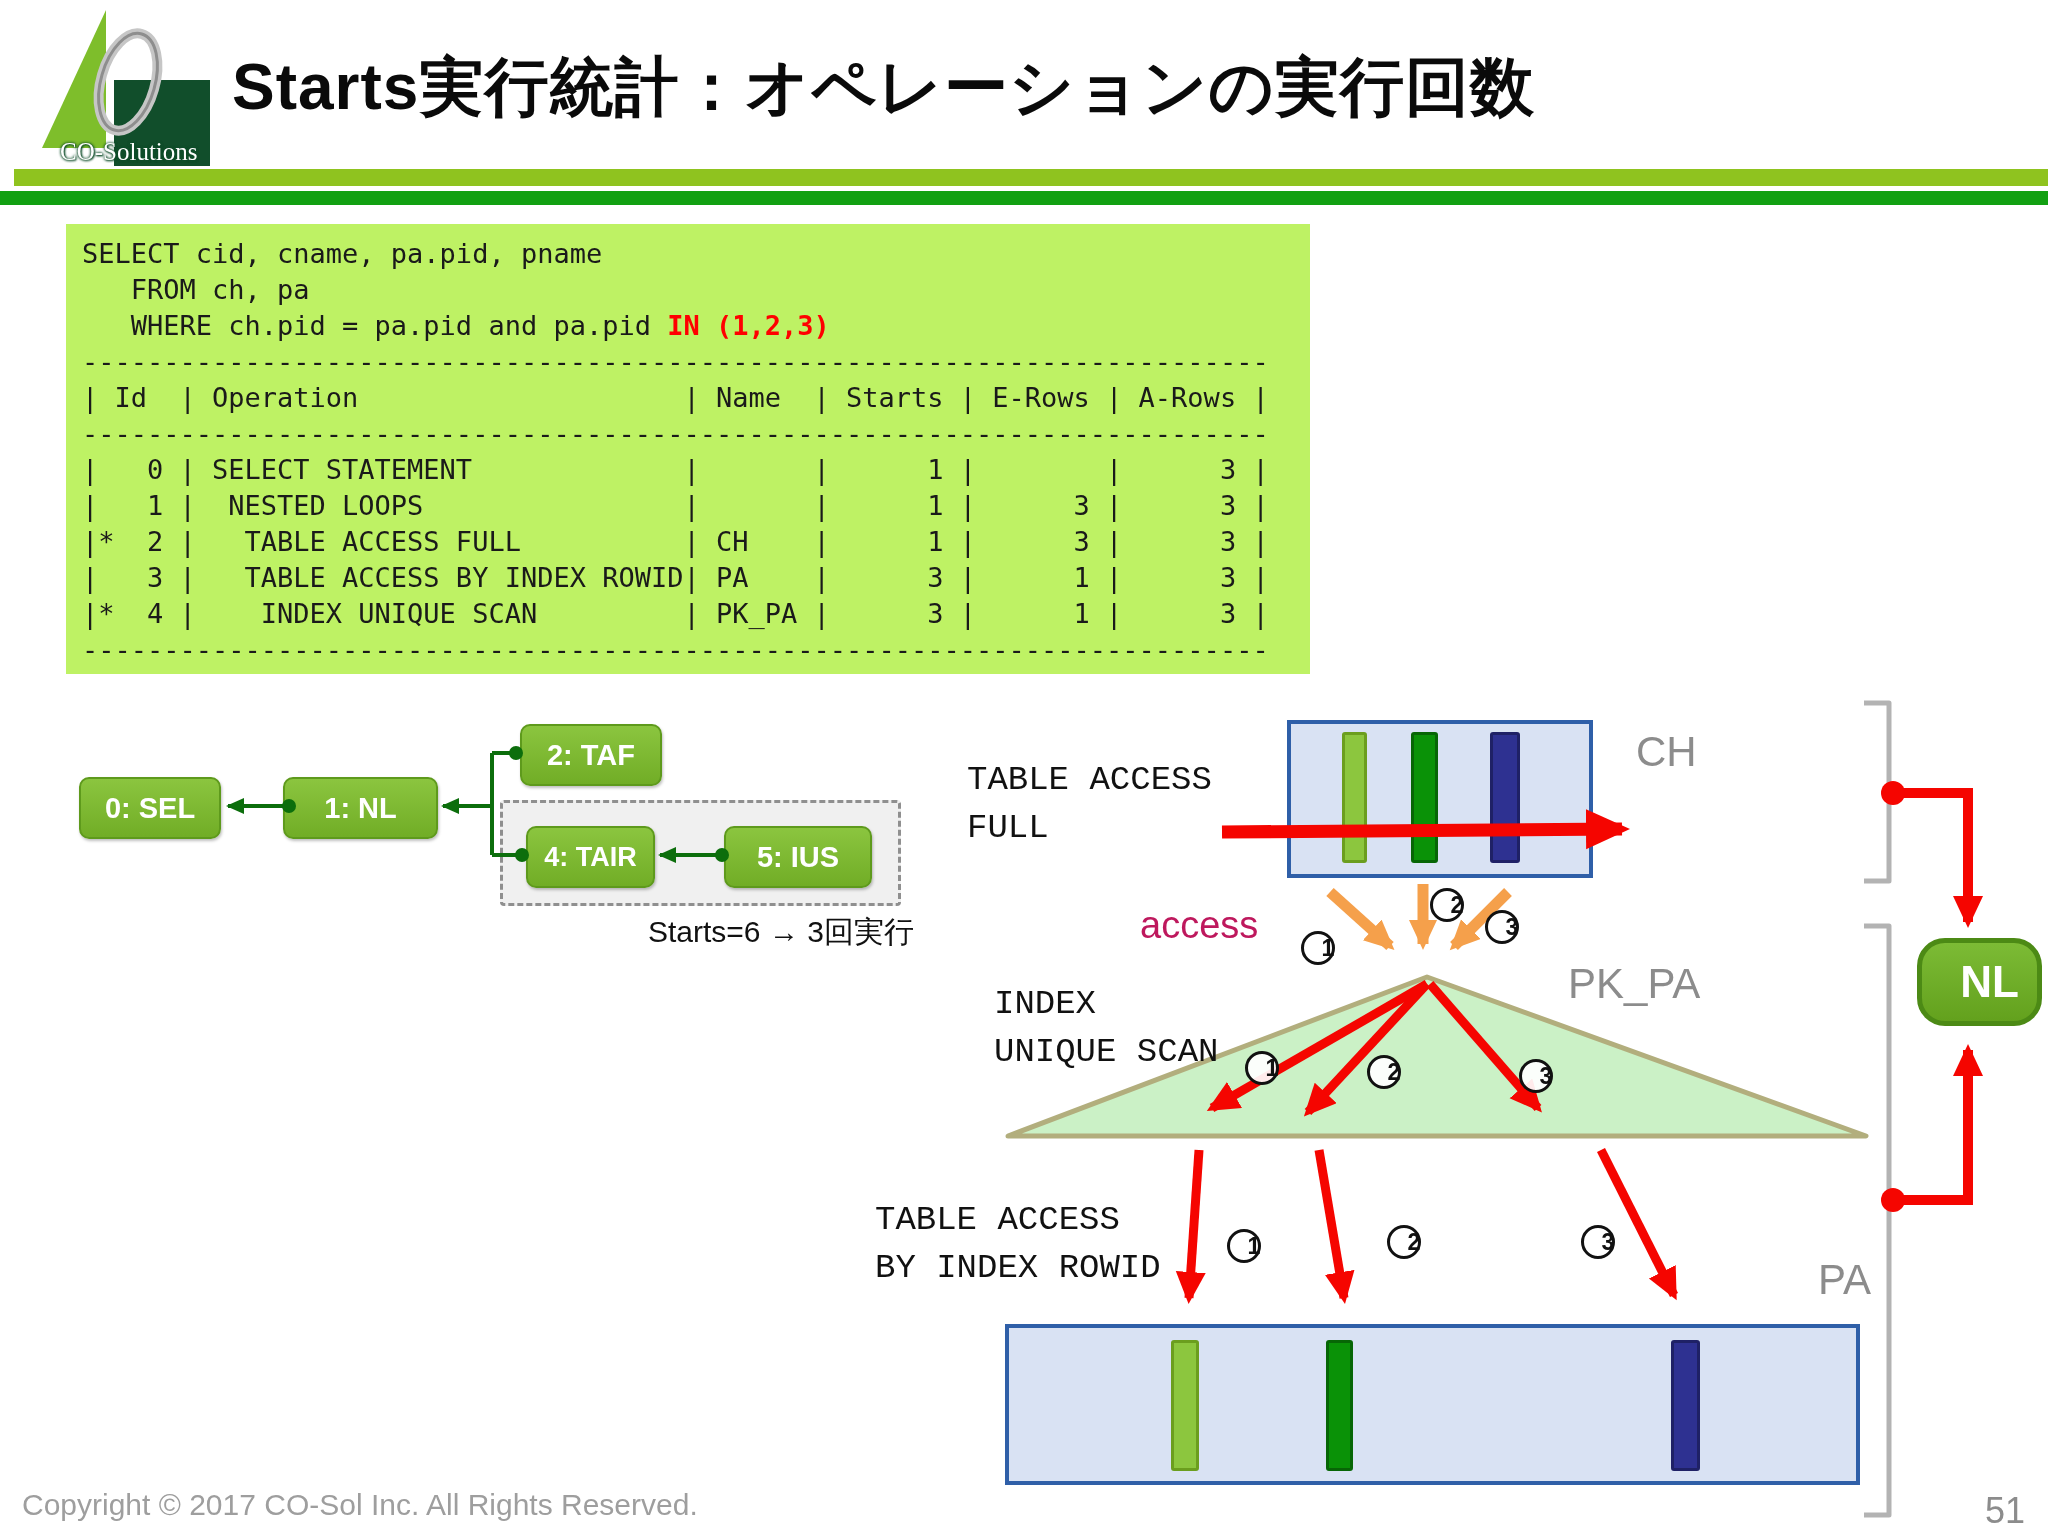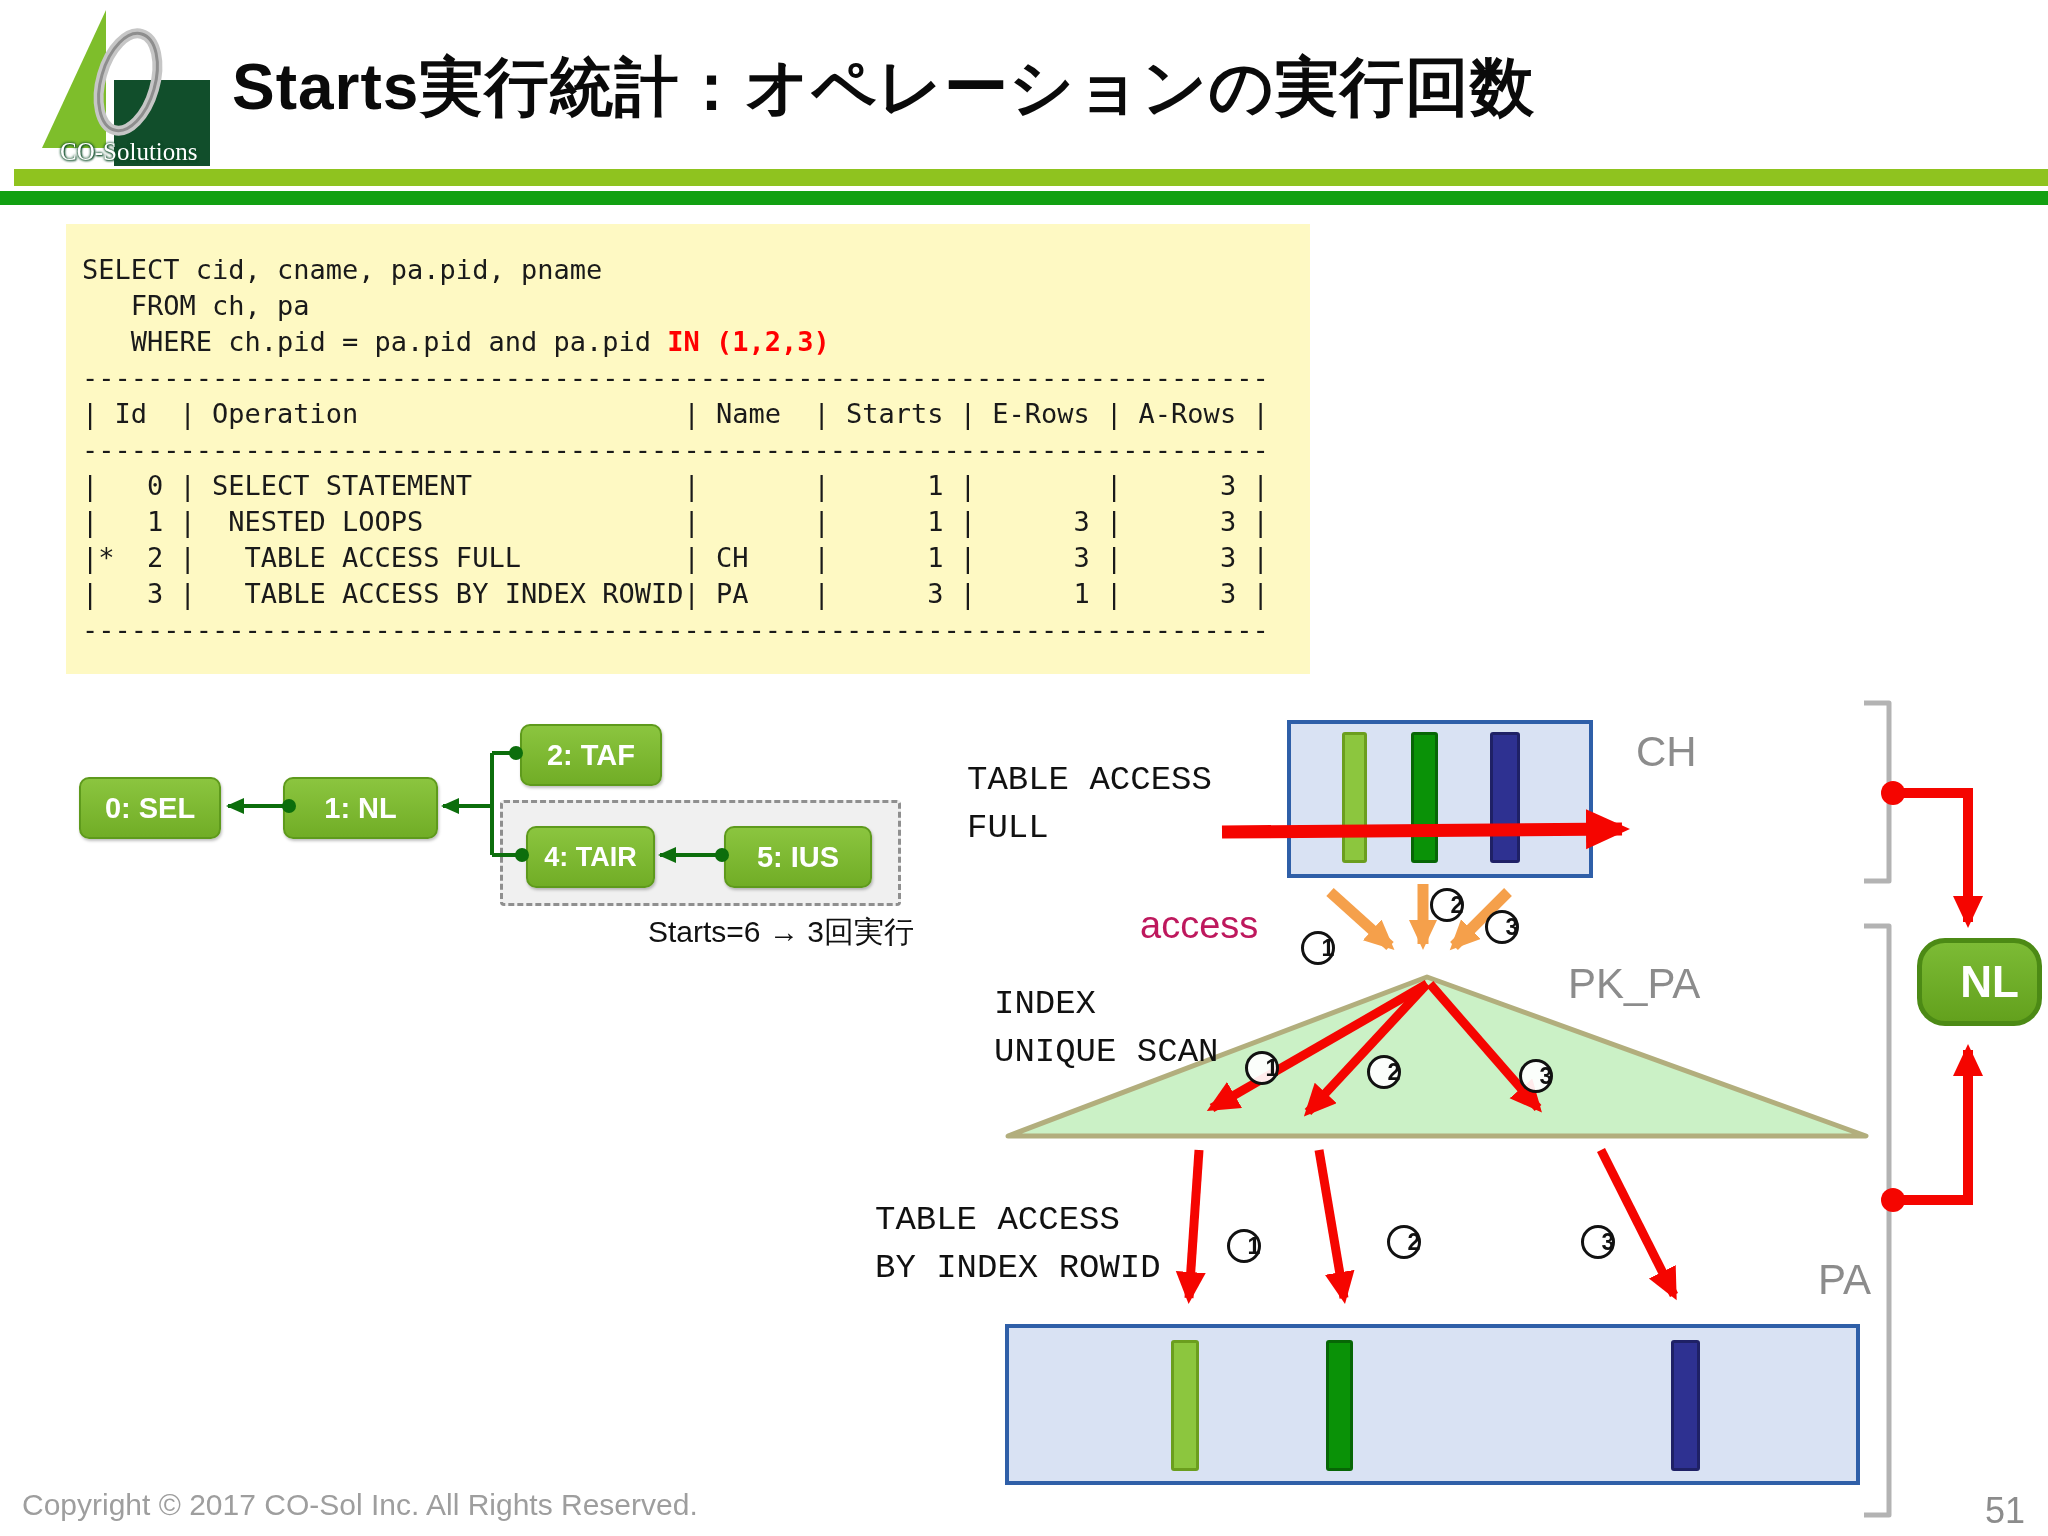--- a/index.html
+++ b/index.html
@@ -9,21 +9,21 @@
 
   
   #page-title{left:232px;top:44px;font-size:64px;font-weight:800;color:#0a0a0a;letter-spacing:1px;white-space:nowrap;text-align:right;}
   #bar-light{left:14px;top:169px;right:0;height:17px;background:#8FC31F;}
   #bar-dark{left:0;top:191px;right:0;height:14px;background:#12A012;}
   #logo-text{left:40px;top:138px;width:175px;font-family:"Liberation Serif","DejaVu Serif",serif;
              font-size:25px;color:#ffffff;white-space:nowrap;
              text-shadow:0 0 3px #0F4D2A,0 0 3px #0F4D2A,1px 1px 2px #0F4D2A;}
 
   
-  #sqlblock{left:66px;top:224px;width:1244px;height:450px;background:#fef9c3;padding:28px 16px;box-sizing:border-box;}
+  #sqlblock{left:66px;top:224px;width:1244px;height:450px;background:#bef264;padding:12px 16px;box-sizing:border-box;}
   .mono-line{font-family:"DejaVu Sans Mono","Liberation Mono",monospace;font-size:27px;line-height:36px;
              color:#1a1a1a;white-space:pre;}
   .red-bold{color:#FF0000;font-weight:bold;}
 
   
   .tnode{position:absolute;border-radius:10px;border:2px solid #5E9A1C;
          background:linear-gradient(180deg,#8BC53F 0%,#71AD26 100%);
          color:#ffffff;font-size:29px;font-weight:bold;display:flex;align-items:center;justify-content:center;
          box-shadow:1px 2px 3px rgba(0,0,0,0.25);}
   #dashed-group{left:500px;top:800px;width:401px;height:106px;background:#F0F0F0;
@@ -73,20 +73,21 @@
     <div class="mono-line">SELECT cid, cname, pa.pid, pname</div>
     <div class="mono-line">   FROM ch, pa</div>
     <div class="mono-line"><span>   WHERE ch.pid = pa.pid and pa.pid </span><span class="red-bold">IN (1,2,3)</span></div>
     <div class="mono-line">-------------------------------------------------------------------------</div>
     <div class="mono-line">| Id  | Operation                    | Name  | Starts | E-Rows | A-Rows |</div>
     <div class="mono-line">-------------------------------------------------------------------------</div>
     <div class="mono-line">|   0 | SELECT STATEMENT             |       |      1 |        |      3 |</div>
     <div class="mono-line">|   1 |  NESTED LOOPS                |       |      1 |      3 |      3 |</div>
     <div class="mono-line">|*  2 |   TABLE ACCESS FULL          | CH    |      1 |      3 |      3 |</div>
     <div class="mono-line">|   3 |   TABLE ACCESS BY INDEX ROWID| PA    |      3 |      1 |      3 |</div>
+    <div class="mono-line">|*  4 |    INDEX UNIQUE SCAN         | PK_PA |      3 |      1 |      3 |</div>
     <div class="mono-line">-------------------------------------------------------------------------</div>
   </div>
 
   <div class="abs z1" id="dashed-group"></div>
   <div class="tnode z1" style="left:79px;top:777px;width:138px;height:58px;">0: SEL</div>
   <div class="tnode z1" style="left:283px;top:777px;width:151px;height:58px;">1: NL</div>
   <div class="tnode z1" style="left:520px;top:724px;width:138px;height:58px;">2: TAF</div>
   <div class="tnode z1" style="left:526px;top:826px;width:125px;height:58px;font-size:27px;">4: TAIR</div>
   <div class="tnode z1" style="left:724px;top:826px;width:144px;height:58px;">5: IUS</div>
   <div class="abs z3" id="tree-note">Starts=6 → 3回実行</div>

